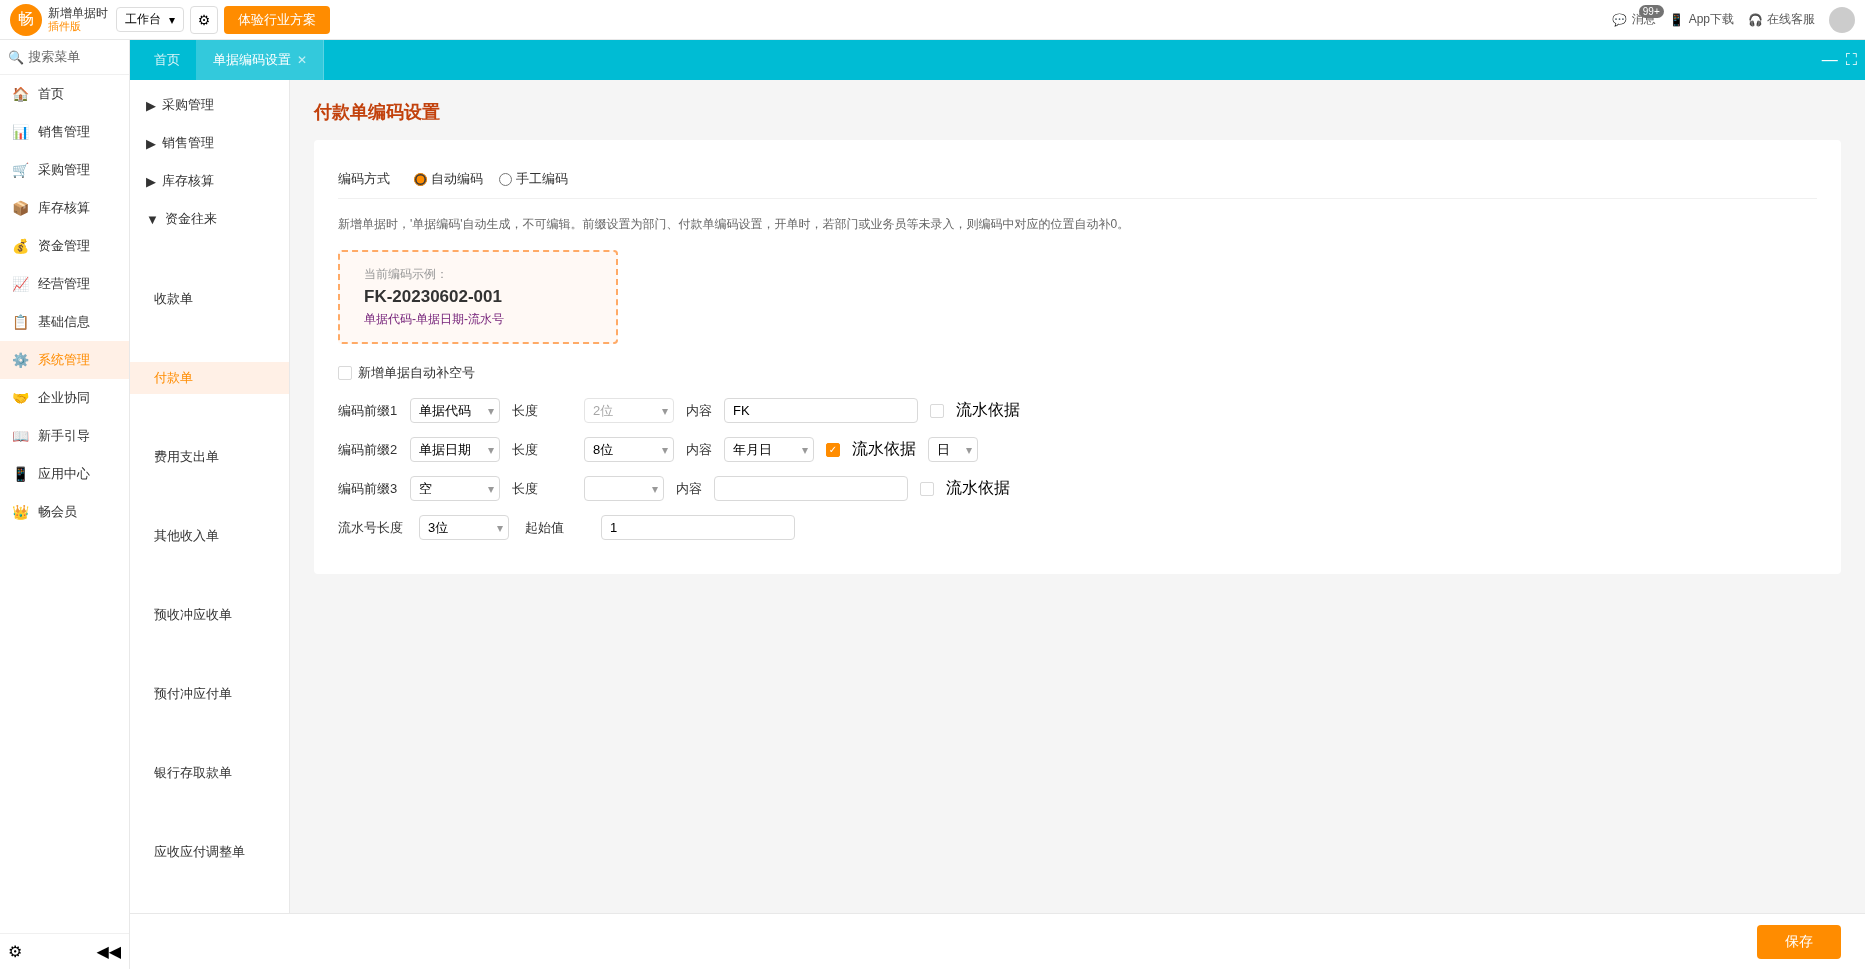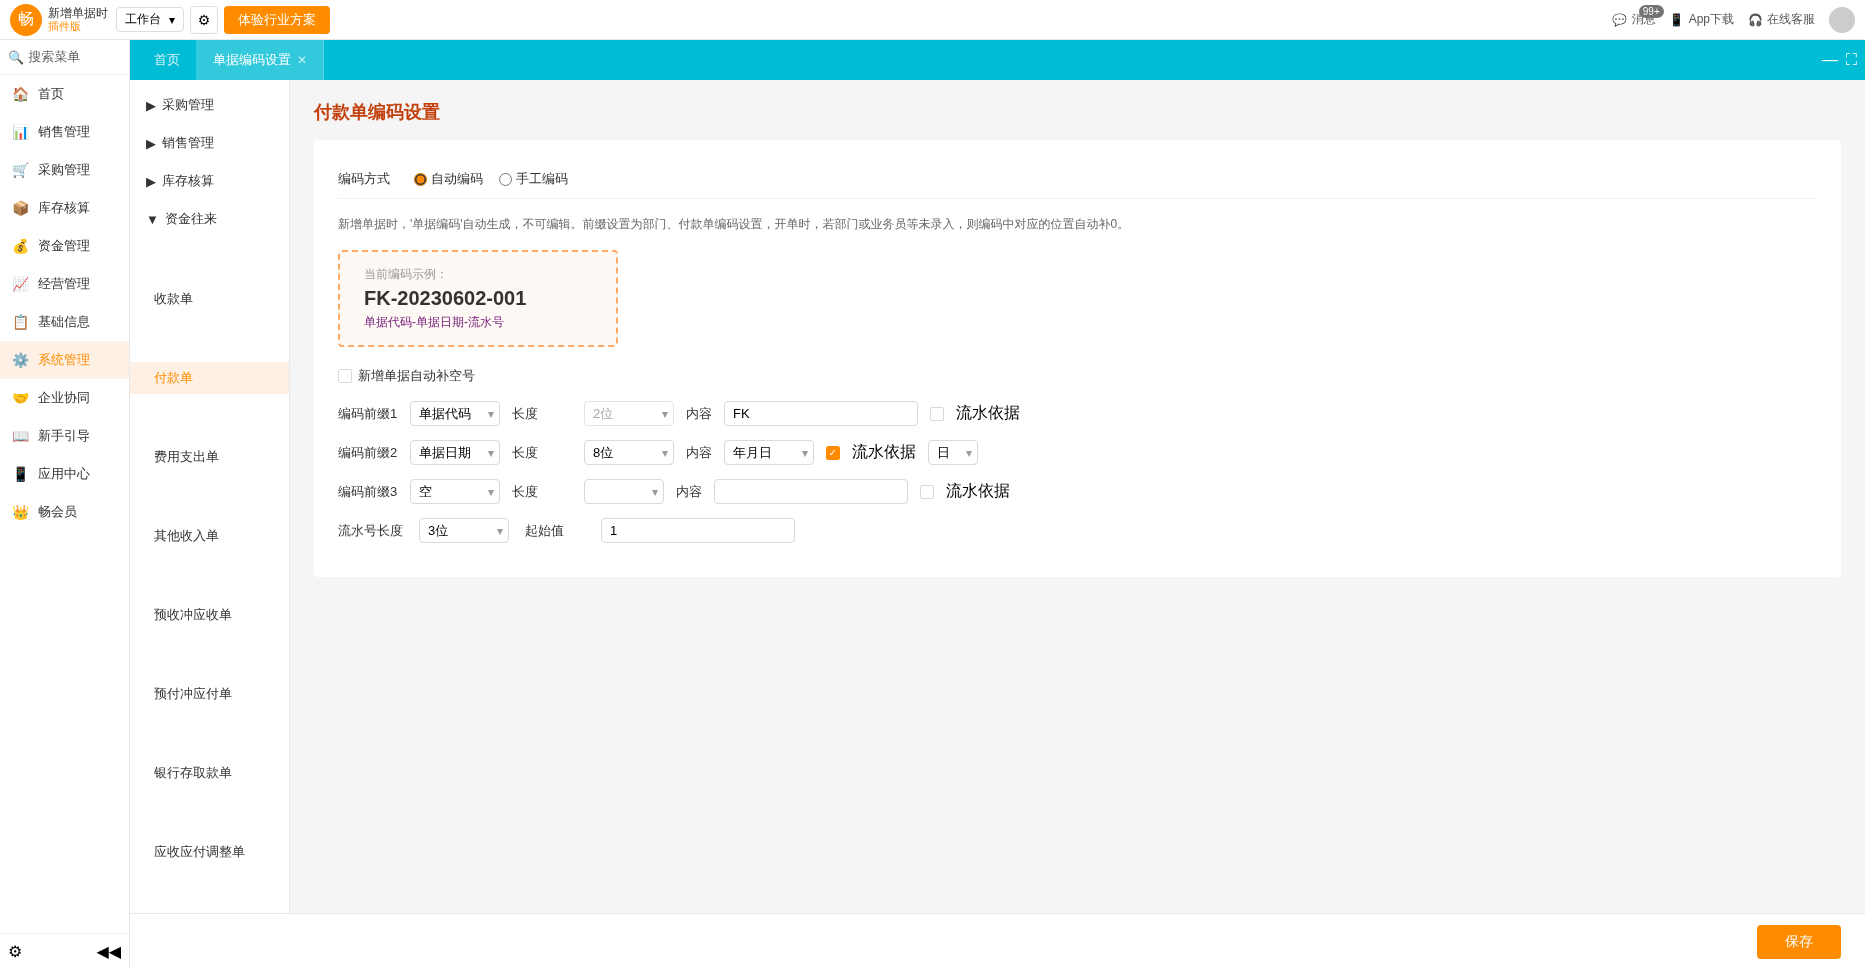--- a/index.html
+++ b/index.html
@@ -185,21 +185,21 @@
     .preview-box {
       border: 2px dashed #ffaa66;
       background: #fff9f5;
       border-radius: 4px;
       padding: 14px 24px;
       display: inline-block;
       margin-bottom: 20px;
       min-width: 280px;
     }
     .preview-label { font-size: 12px; color: #999; margin-bottom: 4px; }
-    .preview-code { font-size: 20px; font-weight: 600; color: #333; }
+    .preview-code { font-size: 17px; font-weight: 600; color: #333; }
     .preview-sub { font-size: 12px; color: #701a75; margin-top: 4px; }
 
     
     .checkbox-row { display: flex; align-items: center; gap: 6px; margin-bottom: 16px; font-size: 13px; color: #333; }
 
     
     .form-row {
       display: flex;
       align-items: center;
       gap: 12px;

